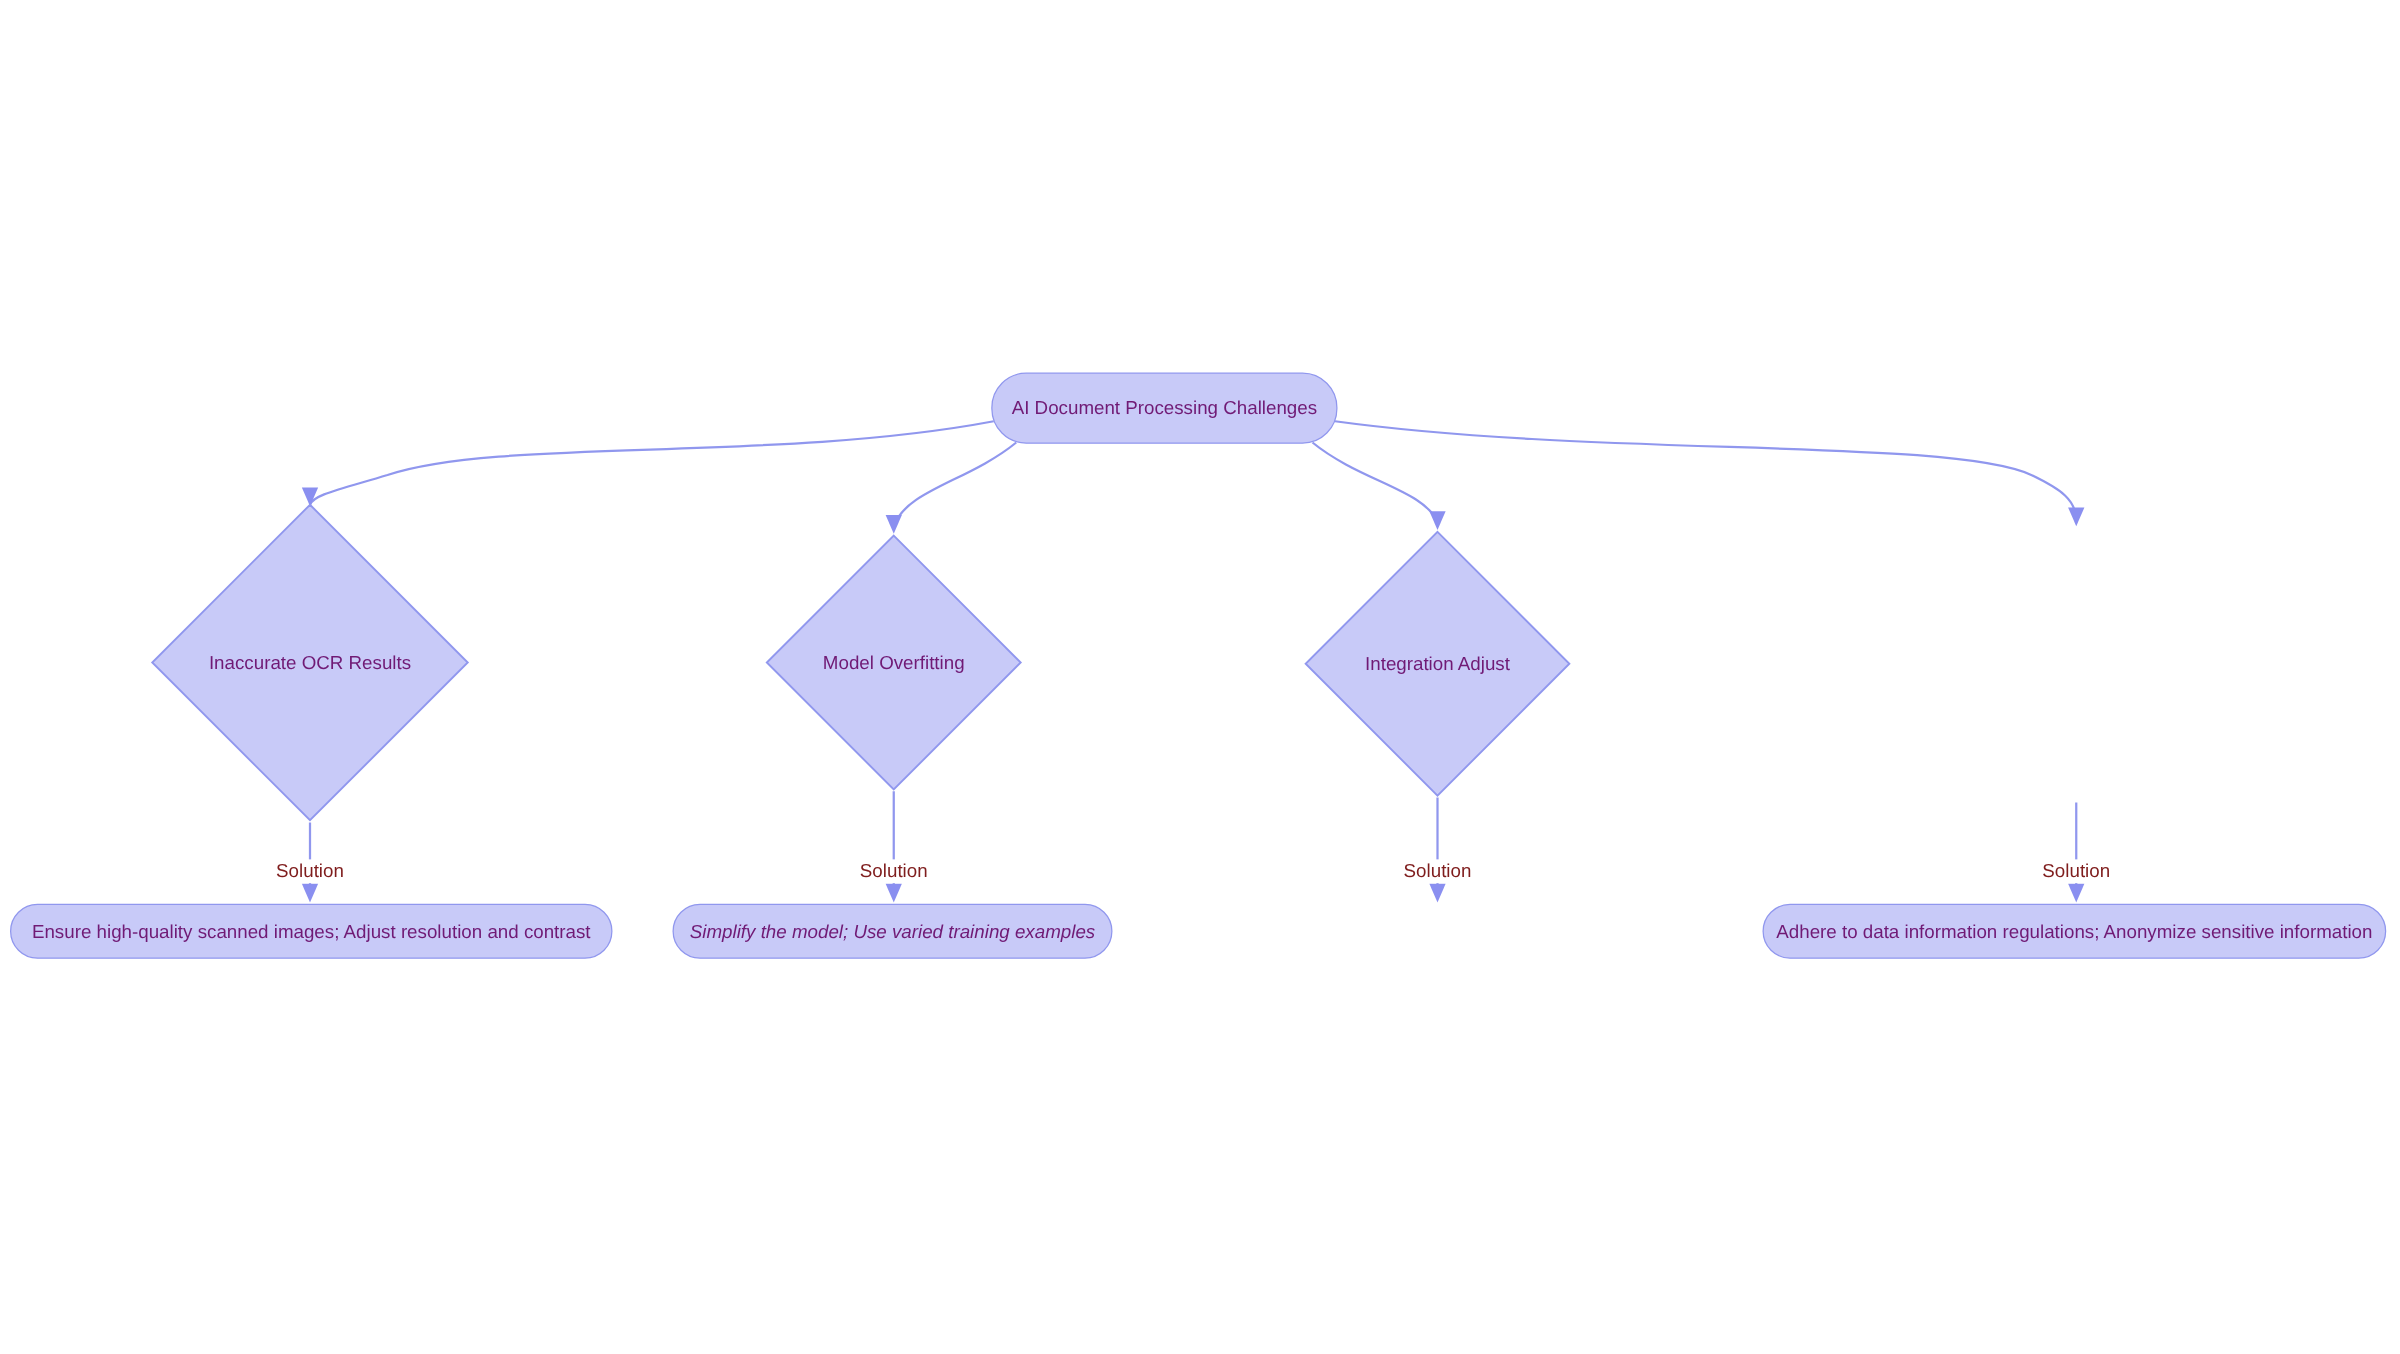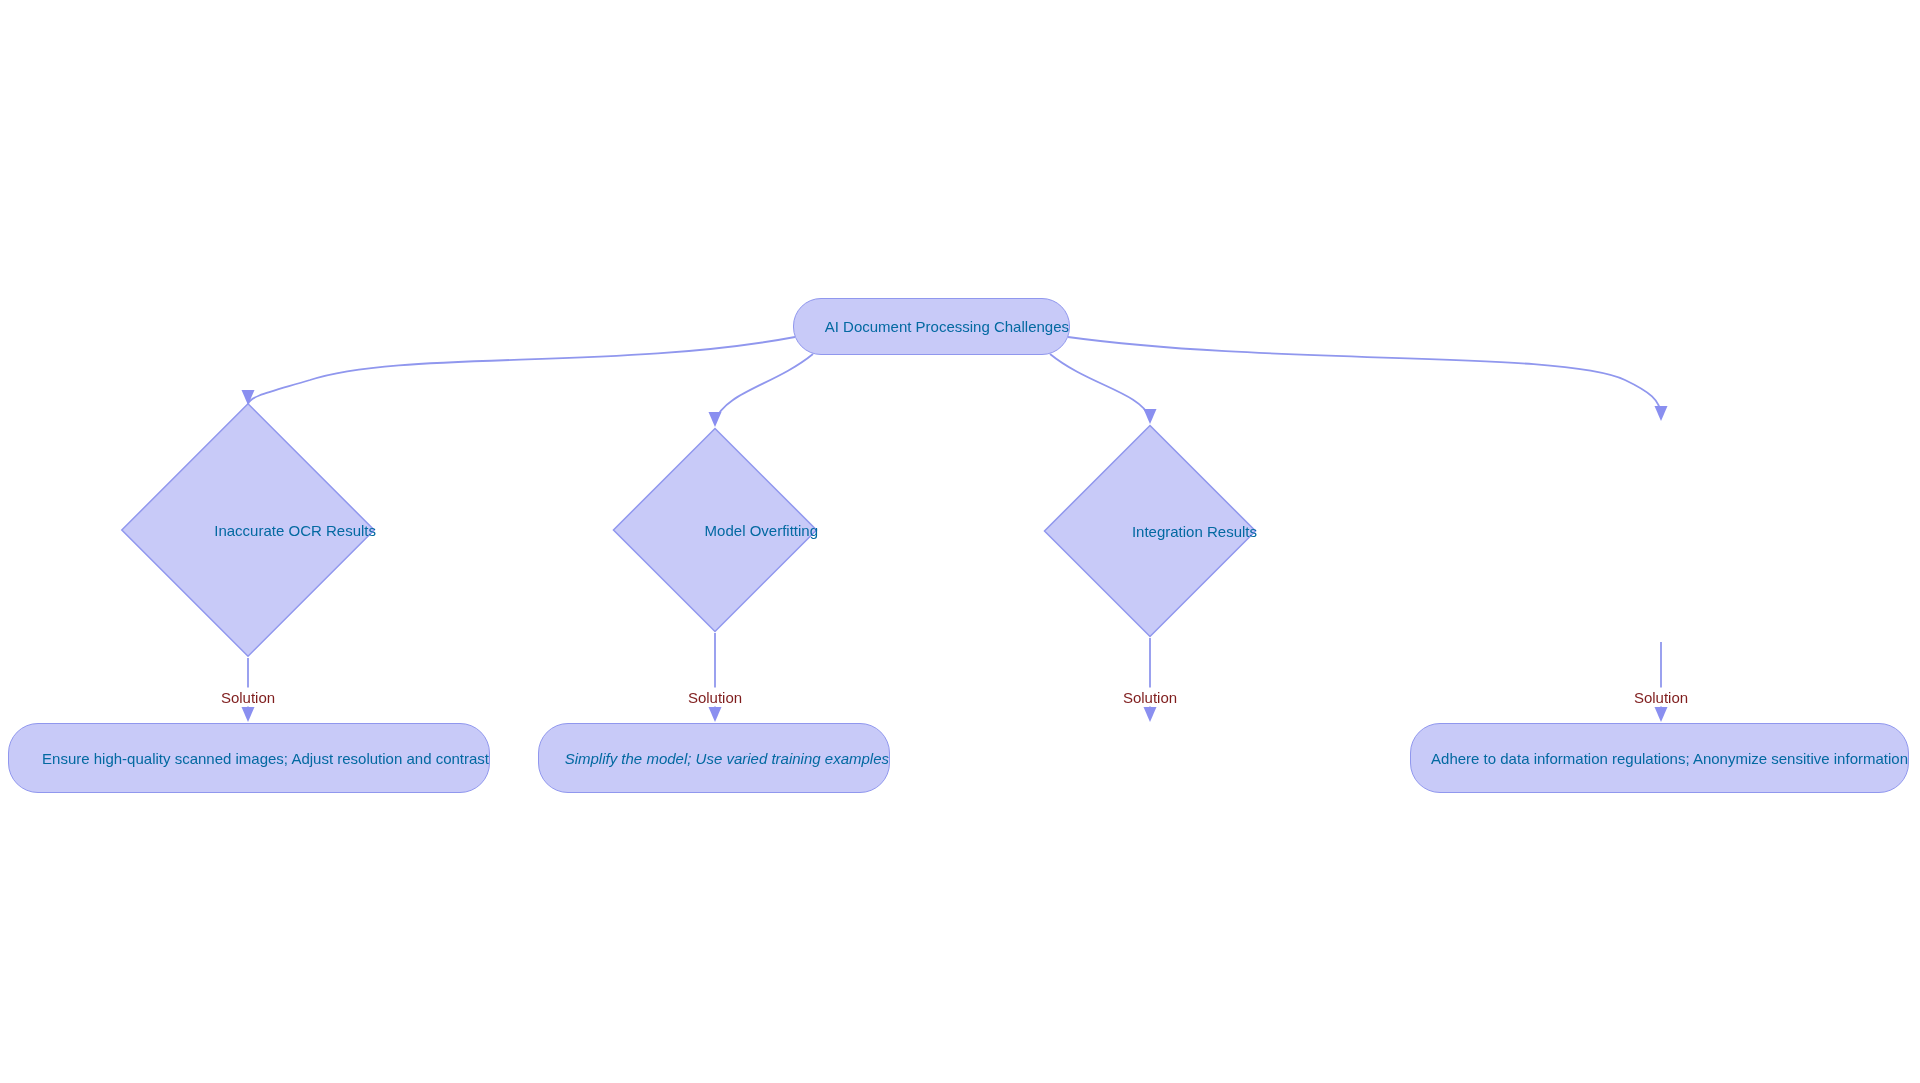--- a/index.html
+++ b/index.html
@@ -27,22 +27,22 @@
   }
   .edges-layer polygon {
     fill: #8a8ff0;
     stroke: none;
   }
   .node {
     position: absolute;
     box-sizing: border-box;
     display: flex;
     align-items: center;
-    justify-content: flex-end;
-    color: #0369a1;
+    justify-content: center;
+    color: #701a75;
     font-size: 15px;
     text-align: center;
     white-space: nowrap;
   }
   .pill {
     background: #c8caf8;
     border: 1.5px solid #9097ee;
     border-radius: 30px;
   }
   .root-pill {
@@ -66,21 +66,21 @@
     stroke: #9097ee;
     stroke-width: 1.5;
     vector-effect: non-scaling-stroke;
   }
   .diamond .label {
     position: relative;
     z-index: 1;
   }
   .solution-pill {
     top: 723px;
-    height: 70px;
+    height: 44px;
     z-index: 2;
   }
   .edge-label {
     position: absolute;
     transform: translate(-50%, -50%);
     background: #ffffff;
     padding: 1px 6px;
     color: #7f1d1d;
     font-size: 15px;
     white-space: nowrap;
@@ -140,21 +140,21 @@
   <div id="d1" class="node diamond">
     <svg viewBox="0 0 100 100" preserveAspectRatio="none">
       <polygon points="50,0.7 99.3,50 50,99.3 0.7,50"></polygon>
     </svg>
     <span class="label">Inaccurate OCR Results</span>
   </div>
   <div id="d3" class="node diamond">
     <svg viewBox="0 0 100 100" preserveAspectRatio="none">
       <polygon points="50,0.7 99.3,50 50,99.3 0.7,50"></polygon>
     </svg>
-    <span class="label">Integration Results</span>
+    <span class="label">Integration Adjust</span>
   </div>
 
   <div id="el1" class="edge-label">Solution</div>
   <div id="el2" class="edge-label">Solution</div>
   <div id="el3" class="edge-label">Solution</div>
   <div id="el4" class="edge-label">Solution</div>
 
   <div id="s1" class="node pill solution-pill">
     <span class="label">Ensure high-quality scanned images; Adjust resolution and contrast</span>
   </div>

